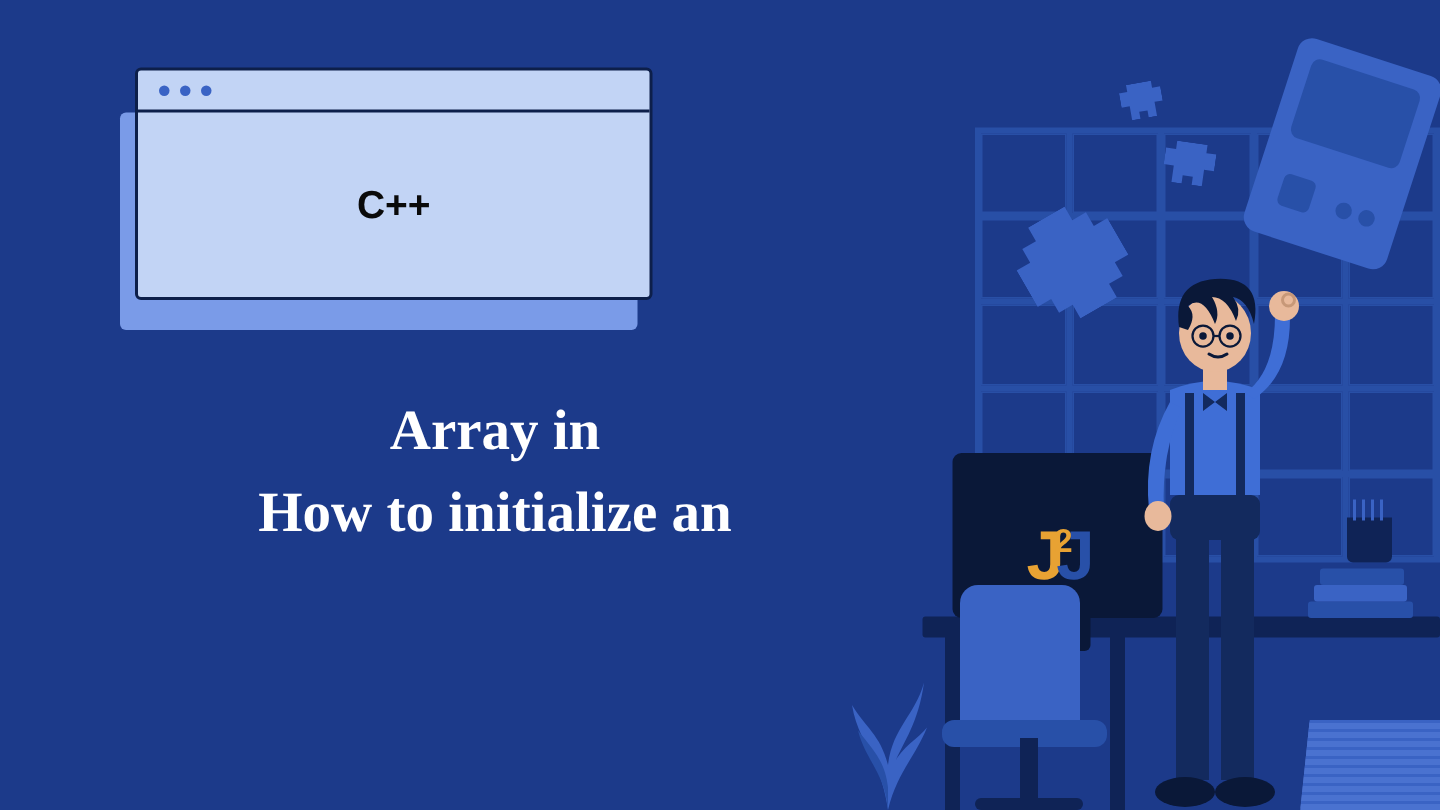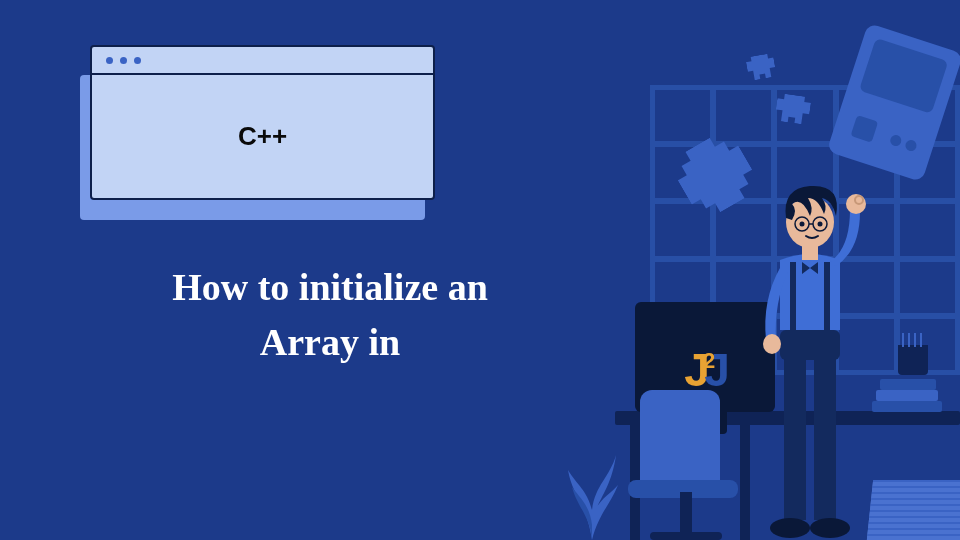--- a/index.html
+++ b/index.html
@@ -322,22 +322,22 @@
     <span class="dot"></span>
     <span class="dot"></span>
     <span class="dot"></span>
   </div>
   <div class="card-body">
     <div class="card-title">C++</div>
   </div>
 </div>
 
 <div class="headline">
+  <div>Array in</div>
   <div>How to initialize an</div>
-  <div>Array in</div>
 </div>
 
 <div class="illus">
 
   <div class="window-grid">
     <div></div>
       <div></div>
       <div></div>
       <div></div>
       <div></div>

